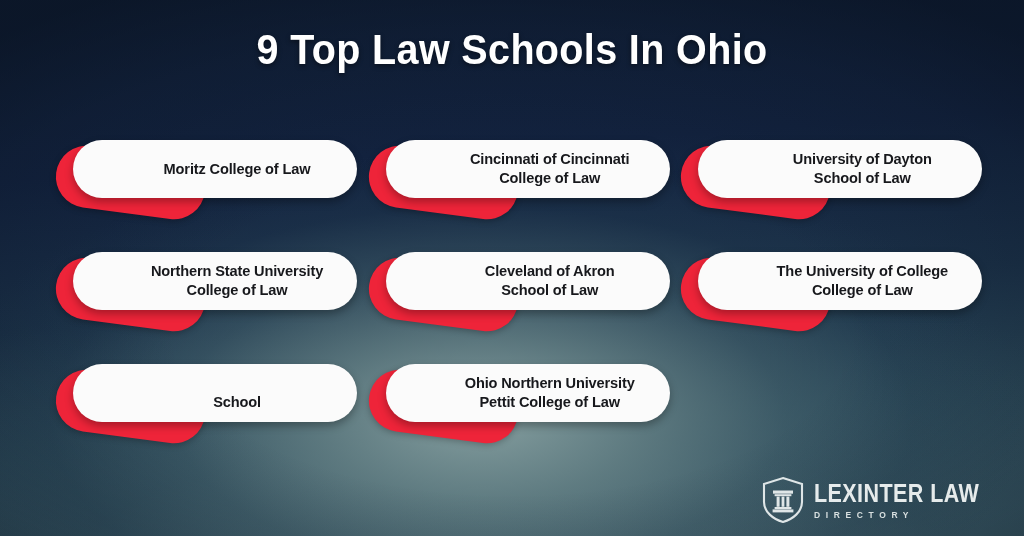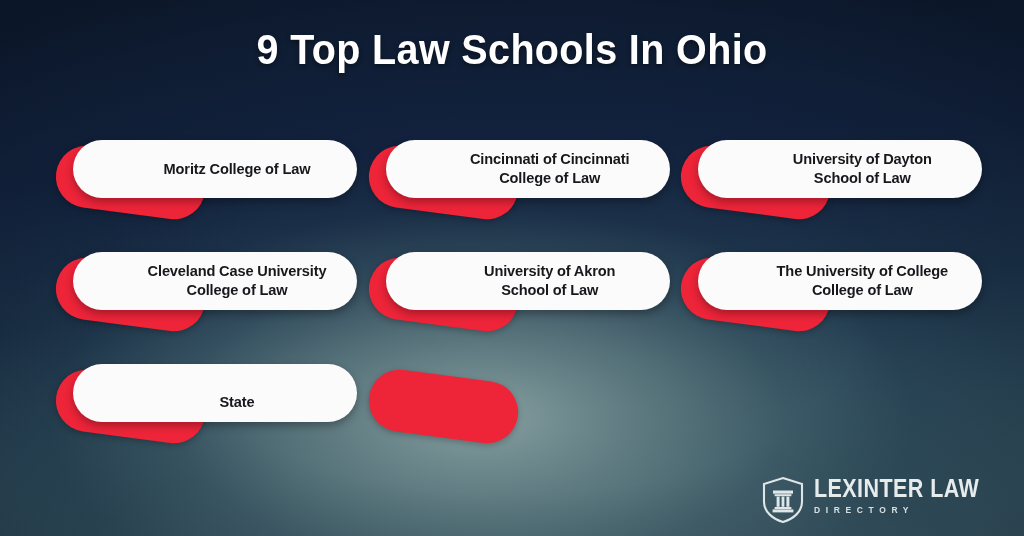--- a/index.html
+++ b/index.html
@@ -120,20 +120,21 @@
   }
 
   
   .pill.single .label { line-height:1.1; }
 
   
   #logo {
     position:absolute;
     right:18px; bottom:12px;
     display:flex;
+    align-items:center;
     gap:9px;
     opacity:0.96;
   }
   #logo .shield { width:44px; height:48px; display:block; }
   #logo .wordmark { display:flex; flex-direction:column; }
   #logo .brand {
     color:#eef2f2;
     font-size:25px;
     font-weight:bold;
     letter-spacing:0.5px;
@@ -199,33 +200,33 @@
         </div>
       </div>
     </div>
   </div>
 
   <div class="cell">
     <div class="pill">
       <div class="red"></div>
       <div class="white">
         <div class="label">
-          <span>Cleveland Case University</span><br>
+          <span>Northern State University</span><br>
           <span>College of Law</span>
         </div>
       </div>
     </div>
   </div>
 
   <div class="cell">
     <div class="pill">
       <div class="red"></div>
       <div class="white">
         <div class="label">
-          <span>University of Akron</span><br>
+          <span>Cleveland of Akron</span><br>
           <span>School of Law</span>
         </div>
       </div>
     </div>
   </div>
 
   <div class="cell">
     <div class="pill">
       <div class="red"></div>
       <div class="white">
@@ -236,29 +237,35 @@
       </div>
     </div>
   </div>
 
   <div class="cell">
     <div class="pill">
       <div class="red"></div>
       <div class="white">
         <div class="label">
           <br>
-          <span>State</span>
-        </div>
-      </div>
-    </div>
-  </div>
-
-  <div class="cell">
-    <div class="pill">
-      <div class="red"></div>
+          <span>School</span>
+        </div>
+      </div>
+    </div>
+  </div>
+
+  <div class="cell">
+    <div class="pill">
+      <div class="red"></div>
+      <div class="white">
+        <div class="label">
+          <span>Ohio Northern University</span><br>
+          <span>Pettit College of Law</span>
+        </div>
+      </div>
     </div>
   </div>
 
 </div>
 
 <div id="logo">
   <span class="shield">
     <svg class="shield" viewBox="0 0 44 48" xmlns="http://www.w3.org/2000/svg">
       <path d="M22 2 L41 8 V26 C41 36 32 43 22 46 C12 43 3 36 3 26 V8 Z" fill="none" stroke="#e6eced" stroke-width="2.1"></path>
       <rect x="12" y="14.5" width="20" height="3.2" fill="#e6eced"></rect>

